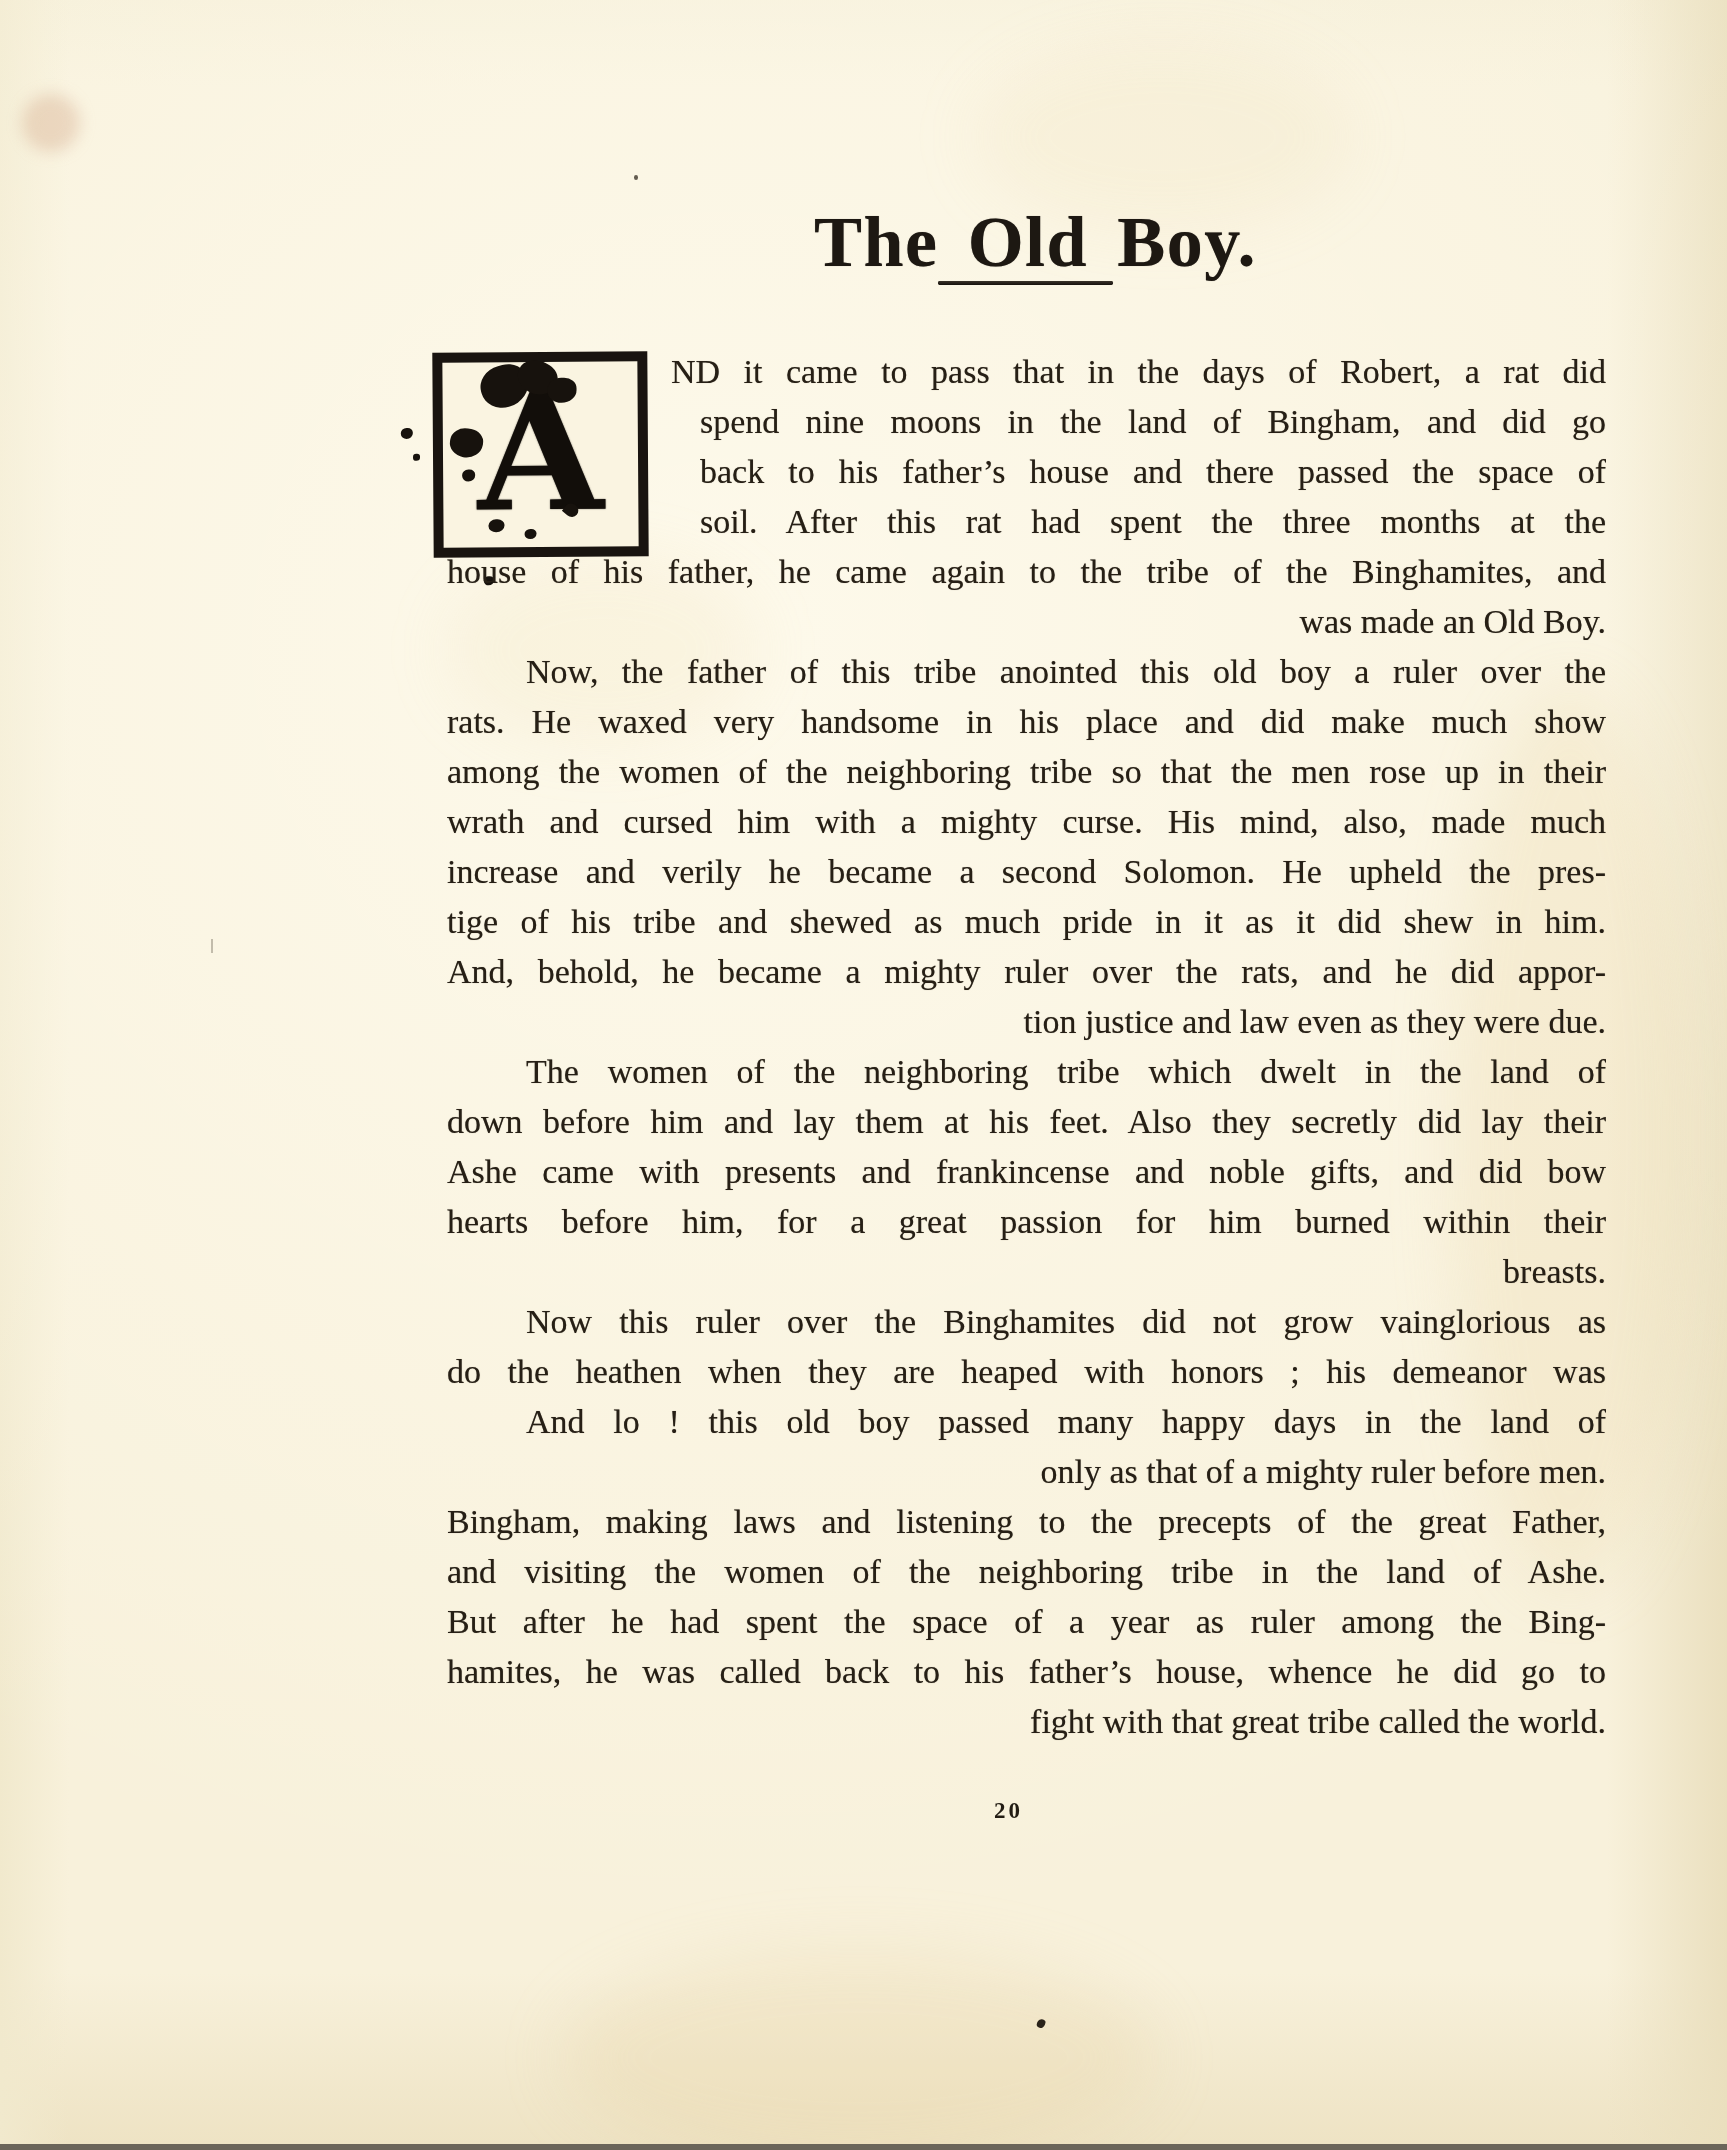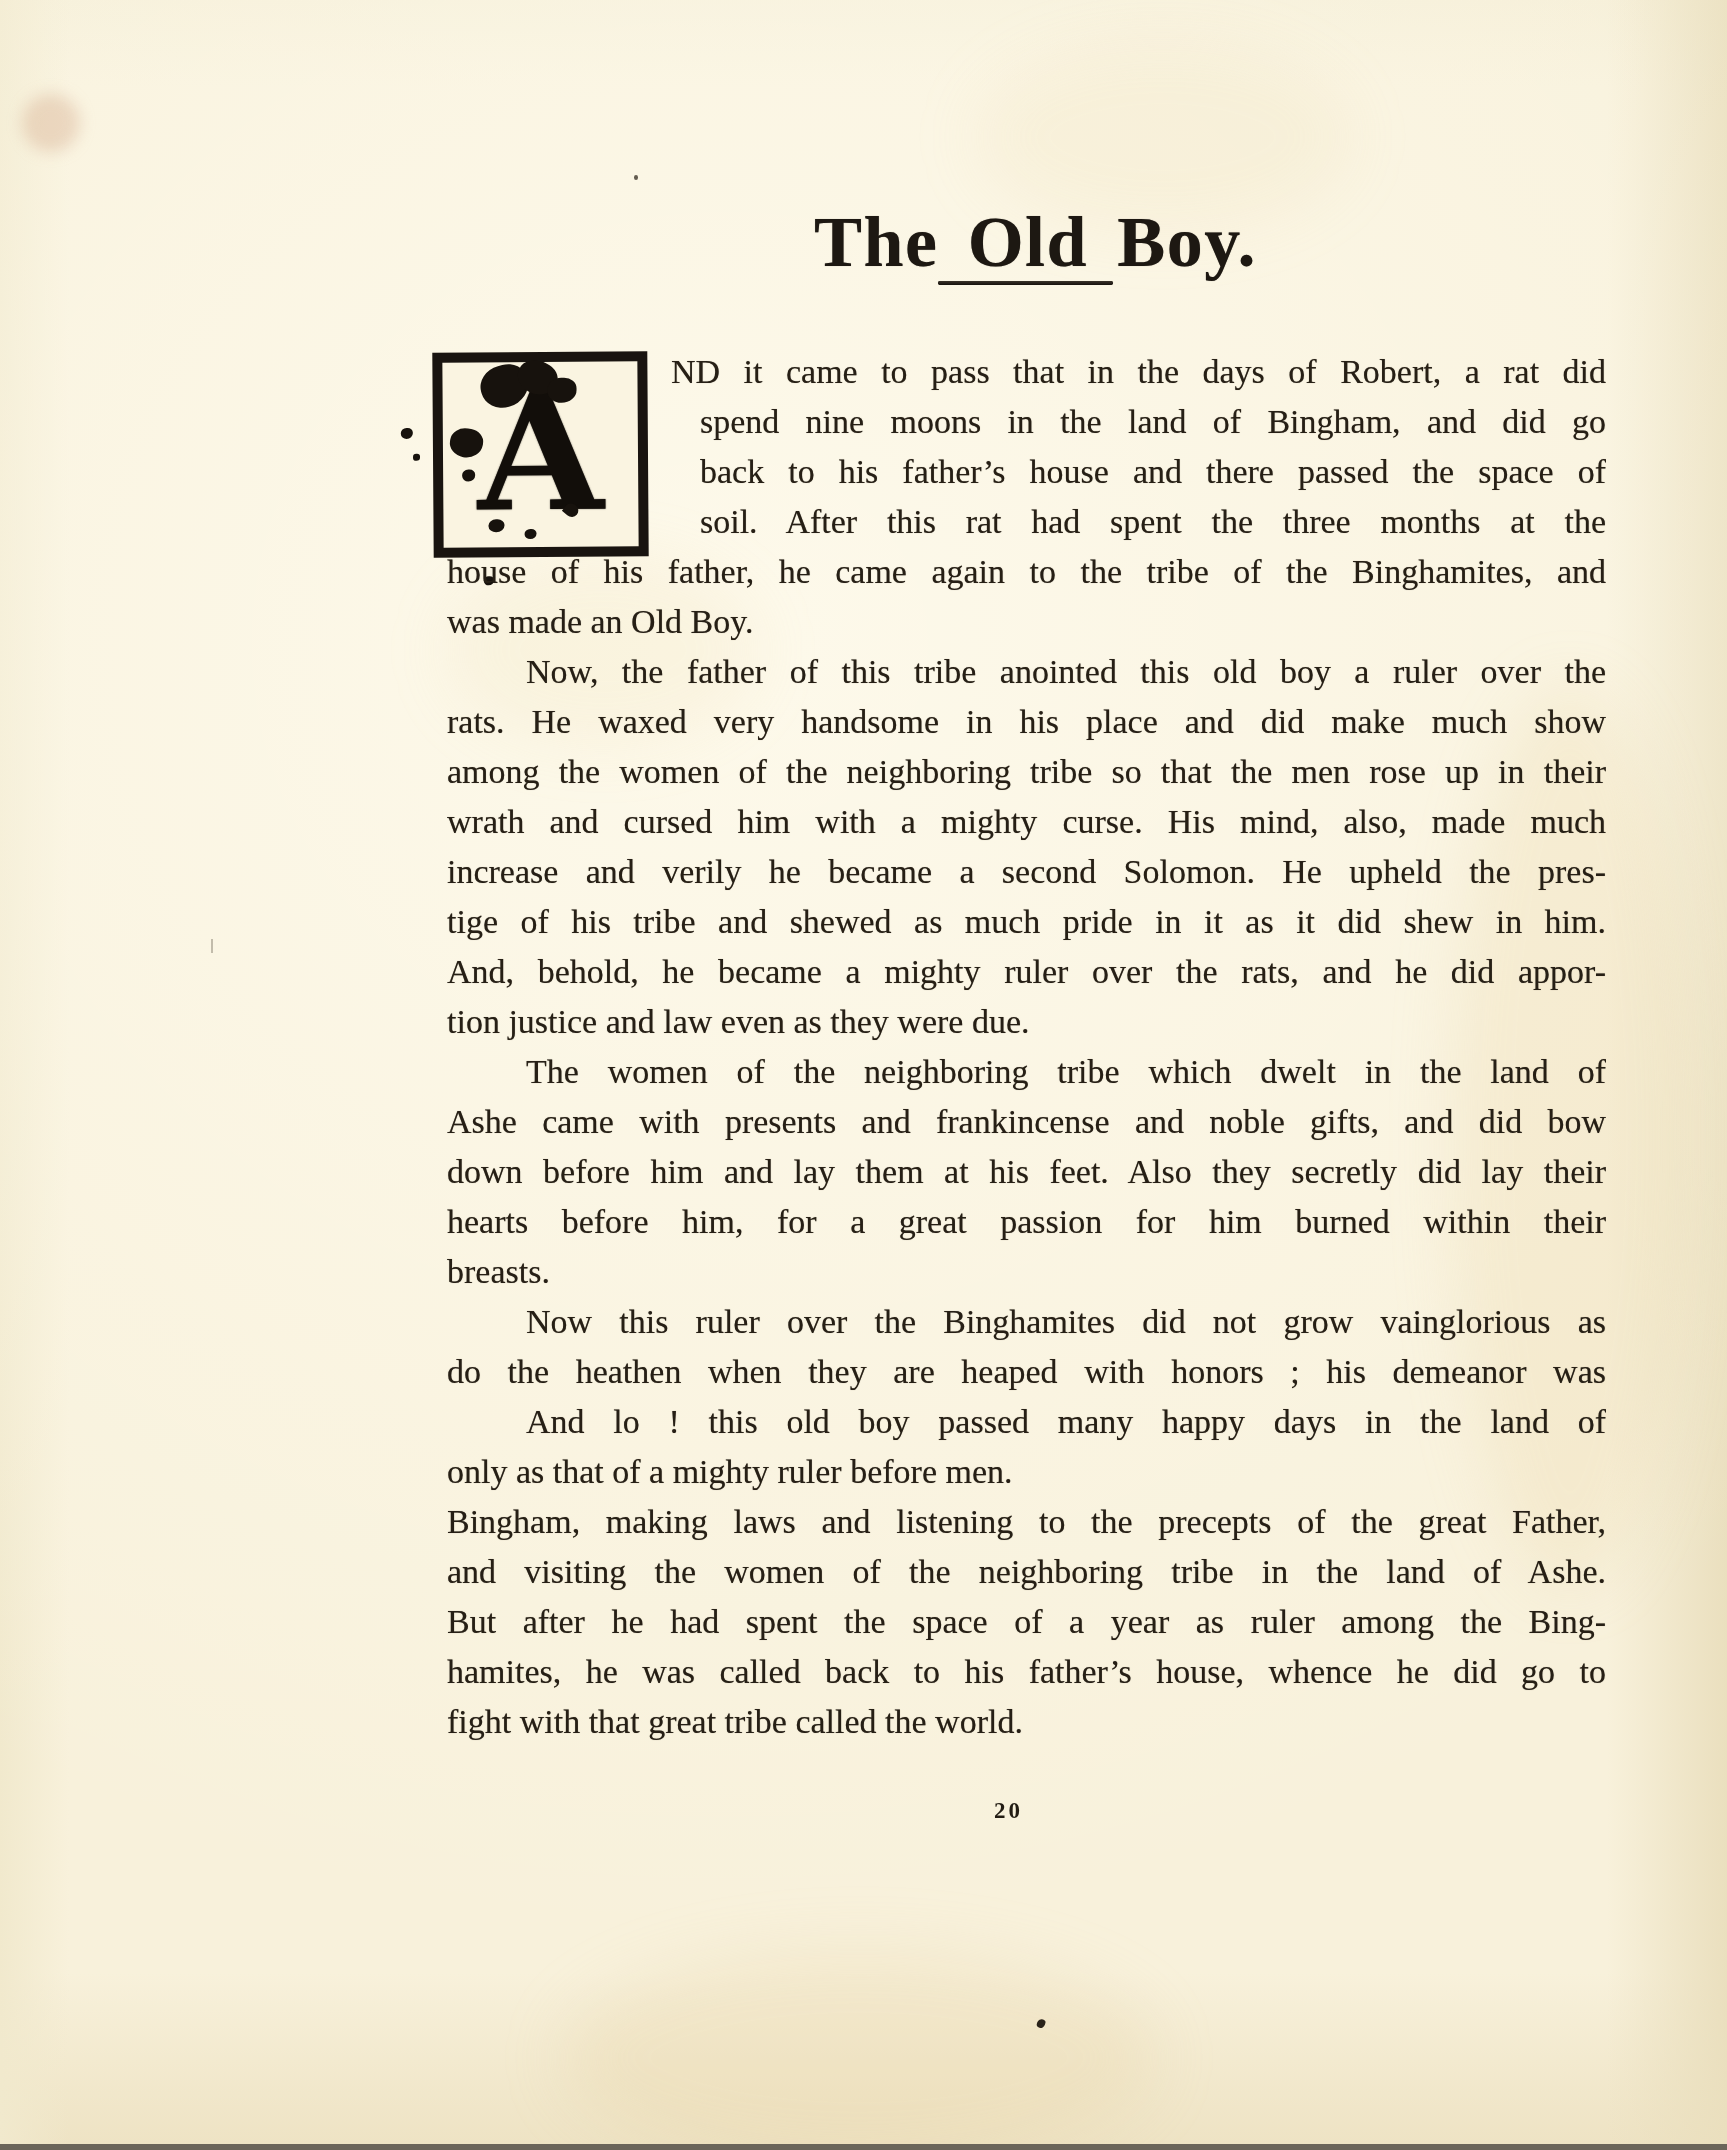--- a/index.html
+++ b/index.html
@@ -107,21 +107,21 @@
   }
   .line.j {
     white-space: normal;
     text-align: justify;
     text-align-last: justify;
     overflow: hidden;
   }
   .line.wrap-first { margin-left: 224px; }
   .line.wrap       { margin-left: 253px; }
   .line.indent     { text-indent: 79px; }
-  .line.plain      { text-align: left; }
+  .line.plain      { text-align: right; }
 
   .page-number {
     position: absolute;
     top: 1798px; left: 416px; width: 1159px;
     text-align: center;
     font-size: 23px;
     font-weight: bold;
     letter-spacing: 2.9px;
     color: #221c13;
   }
@@ -172,22 +172,22 @@
       <div class="line plain">was made an Old Boy.</div>
       <div class="line j indent">Now, the father of this tribe anointed this old boy a ruler over the</div>
       <div class="line j">rats.  He waxed very handsome in his place and did make much show</div>
       <div class="line j">among the women of the neighboring tribe so that the men rose up in their</div>
       <div class="line j">wrath and cursed him with a mighty curse.  His mind, also, made much</div>
       <div class="line j">increase and verily he became a second Solomon.  He upheld the pres-</div>
       <div class="line j">tige of his tribe and shewed as much pride in it as it did shew in him.</div>
       <div class="line j">And, behold, he became a mighty ruler over the rats, and he did appor-</div>
       <div class="line plain">tion justice and law even as they were due.</div>
       <div class="line j indent">The women of the neighboring tribe which dwelt in the land of</div>
+      <div class="line j">down before him and lay them at his feet.  Also they secretly did lay their</div>
       <div class="line j">Ashe came with presents and frankincense and noble gifts, and did bow</div>
-      <div class="line j">down before him and lay them at his feet.  Also they secretly did lay their</div>
       <div class="line j">hearts before him, for a great passion for him burned within their</div>
       <div class="line plain">breasts.</div>
       <div class="line j indent">Now this ruler over the Binghamites did not grow vainglorious as</div>
       <div class="line j">do the heathen when they are heaped with honors ; his demeanor was</div>
       <div class="line j indent">And lo !  this old boy passed many happy days in the land of</div>
       <div class="line plain">only as that of a mighty ruler before men.</div>
       <div class="line j">Bingham, making laws and listening to the precepts of the great Father,</div>
       <div class="line j">and visiting the women of the neighboring tribe in the land of Ashe.</div>
       <div class="line j">But after he had spent the space of a year as ruler among the Bing-</div>
       <div class="line j">hamites, he was called back to his father’s house, whence he did go to</div>

